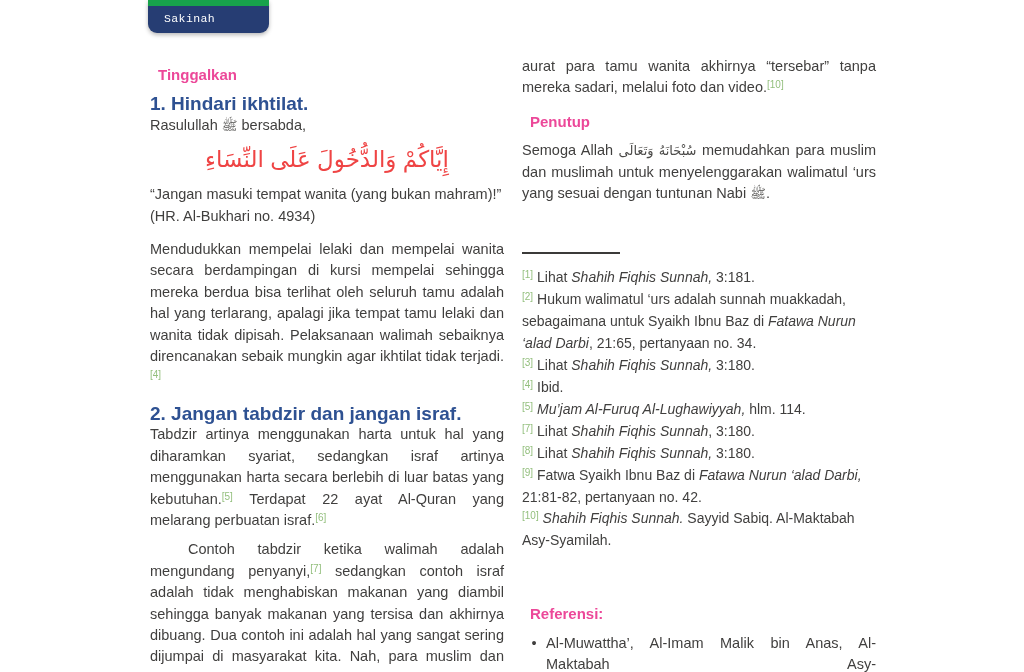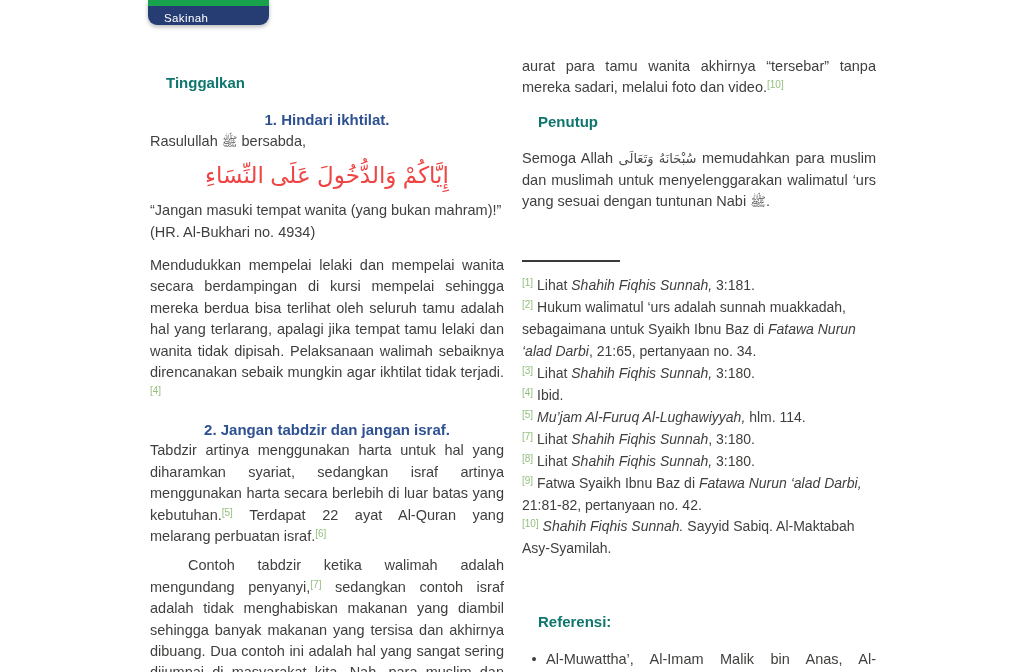--- a/index.html
+++ b/index.html
@@ -9,48 +9,49 @@
     background:#ffffff;
     font-family:"Liberation Sans","DejaVu Sans",sans-serif;
     color:#403f3e;
     overflow:hidden;
     position:relative;
   }
 
   
   .tab {
     position:absolute; left:148px; top:0;
-    width:121px; height:25px;
+    width:121px; height:33px;
     background:#263d73;
     border-radius:0 0 9px 9px;
     box-shadow:0 2px 4px rgba(0,0,0,.28);
     cursor:pointer;
+    font-family:Liberation Mono, monospace;
   }
   .tab-bar {
     position:absolute; top:0; left:0; right:0; height:6px;
     background:#17a24b;
   }
   .tab-label {
     position:absolute; left:16px; top:12px;
     color:#ffffff; font-size:11.5px; letter-spacing:.4px;
   }
 
   
   .col {
     position:absolute; top:56px; width:354px;
     font-size:14.5px; line-height:21.4px;
   }
   .col-left  { left:150px; }
   .col-right { left:522px; }
 
   .h-main {
-    font-weight:bold; font-size:15px; color:#0f766e; margin:16px;
+    font-weight:bold; font-size:15px; color:#ec4899; margin:8px;
   }
   .h-blue {
-    font-weight:bold; font-size:15px; color:#2e5192; margin:0;text-align:center;
+    font-weight:bold; font-size:19px; color:#2e5192; margin:0;
   }
   p { margin:0; }
   .just { text-align:justify; }
   .indent { text-indent:38px; }
 
   .arabic {
     direction:rtl;
     text-align:center;
     font-size:23px; line-height:32px;
     color:#ef4444;

